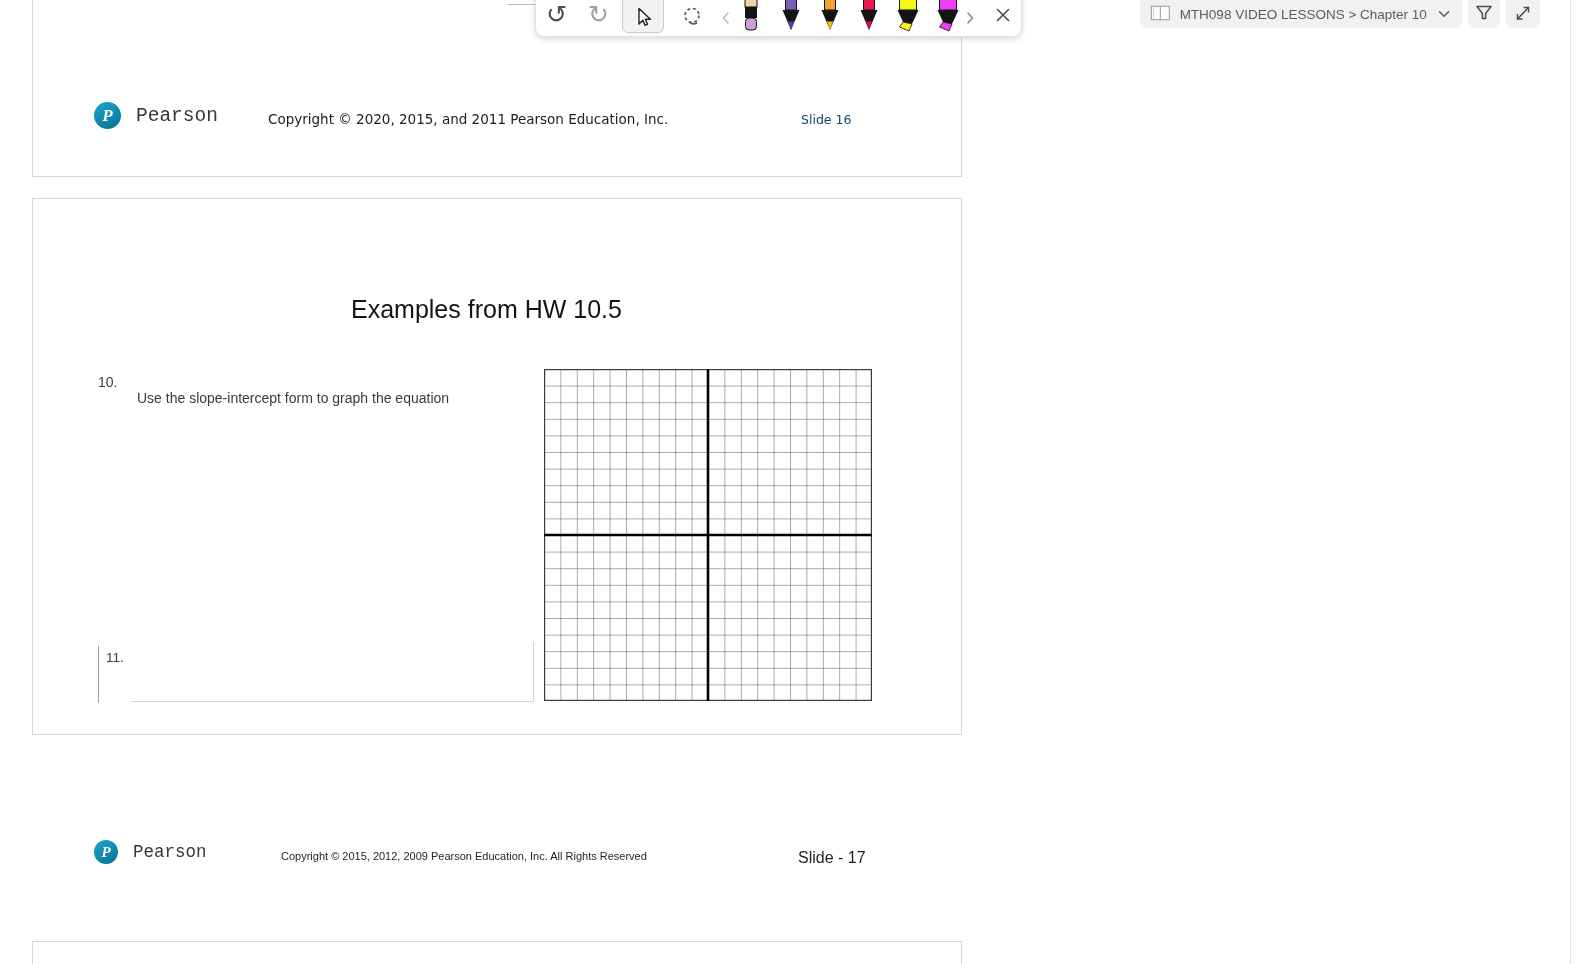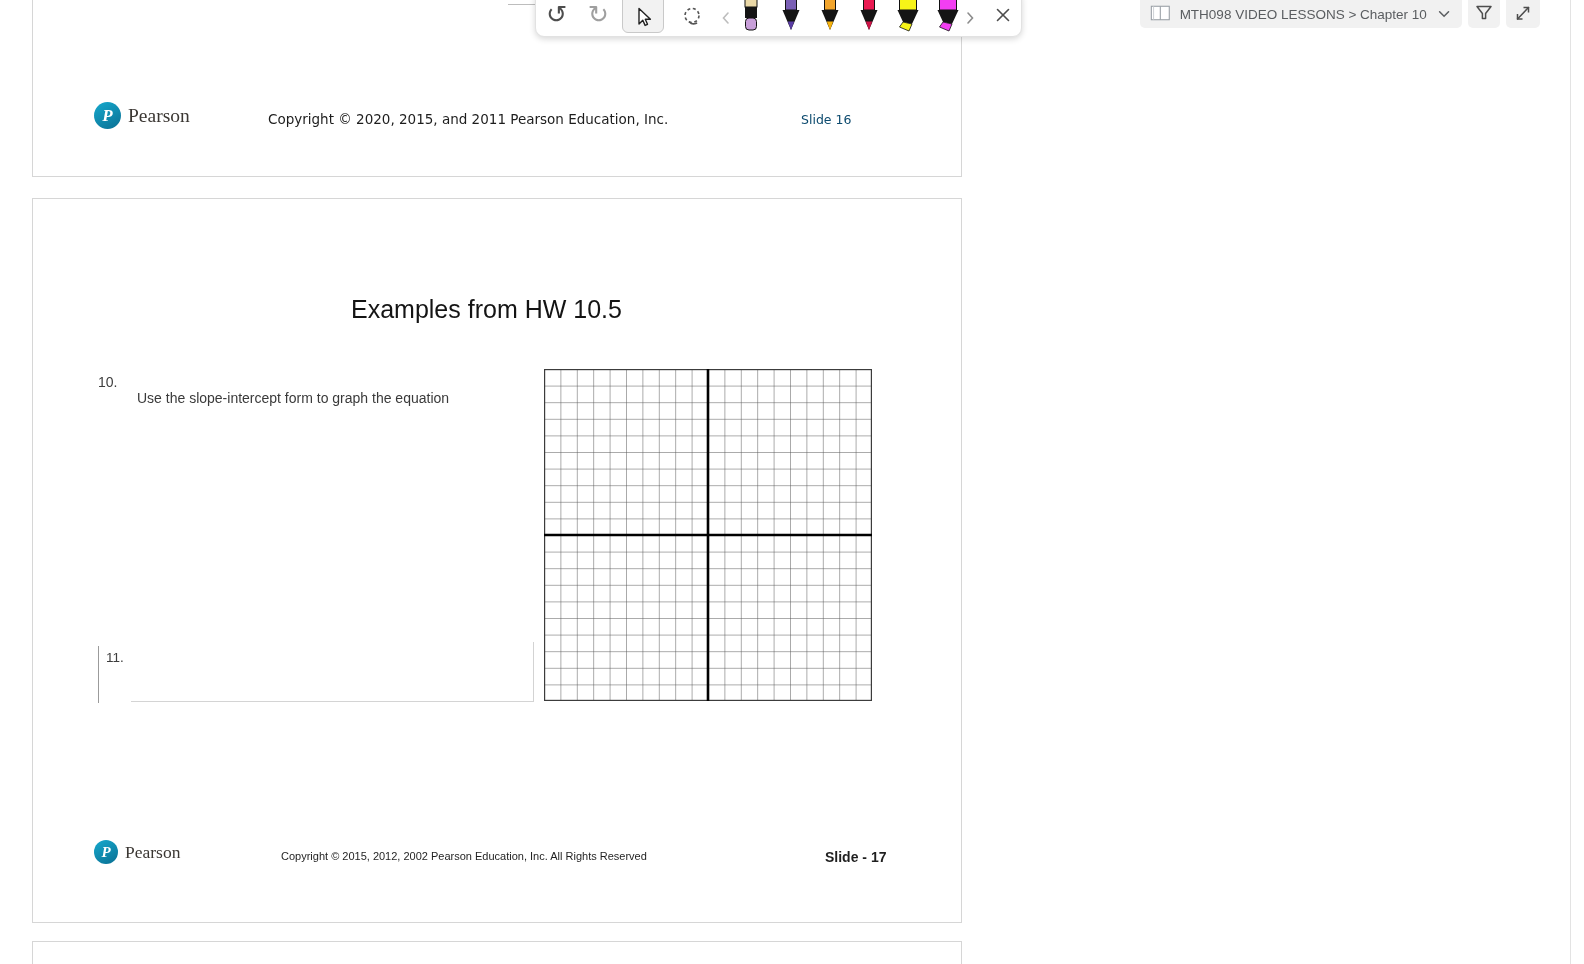--- a/index.html
+++ b/index.html
@@ -5,51 +5,51 @@
   * { margin:0; padding:0; box-sizing:border-box; }
   html,body { background:#fff; }
   #screen {
     position:relative; width:1584px; height:964px; overflow:hidden;
     background:#ffffff; font-family:"Liberation Sans", sans-serif;
   }
 
   
   .card { position:absolute; left:32px; width:930px; background:#fff; border:1px solid #d6d6d6; }
   #card-slide16 { top:-200px; height:377px; }
-  #card-slide17 { top:198px;  height:725px; }
+  #card-slide17 { top:198px;  height:537px; }
   #card-next    { top:941px;  height:120px; }
 
   .artifact-hline { position:absolute; height:1px; background:#bdbdbd; }
   .artifact-vline { position:absolute; width:1px;  background:#9b9b9b; }
   .artifact-vline.light { background:#d3d3d3; }
 
   
   .pearson-logo { position:absolute; display:flex; align-items:center; gap:7px; }
   .pearson-circle {
     border-radius:50%; background:linear-gradient(150deg,#16a9cd 0%,#0a6f93 100%);
     color:#fff; display:flex; align-items:center; justify-content:center;
     font-family:"Liberation Serif", serif; font-style:italic; font-weight:bold;
   }
-  .pearson-word { font-family:Liberation Serif, serif; color:#3b3733; }
+  .pearson-word { font-family:Liberation Mono, monospace; color:#3b3733;margin-left:8px; }
   .logo-lg .pearson-circle { width:27px; height:27px; font-size:17px; }
   .logo-lg .pearson-word   { font-size:19.5px; }
   .logo-sm .pearson-circle { width:24px; height:24px; font-size:15px; }
   .logo-sm .pearson-word   { font-size:17.5px; }
 
   .s16-copyright { position:absolute; left:235px; top:310px; font-family:"DejaVu Sans",sans-serif; font-size:13.5px; color:#1d1d1d; }
   .s16-slidelabel{ position:absolute; left:768px; top:311px; font-family:"DejaVu Sans",sans-serif; font-size:12.5px; color:#0c4a6e; }
 
   .s17-title { position:absolute; left:318px; top:96px; font-size:25px; color:#141414; }
   .q-num  { position:absolute; font-size:14px; color:#3d3d3d; }
   .q-text { position:absolute; font-size:14px; line-height:18.5px; color:#3a3a3a; }
   #q11-row { position:absolute; left:104px; top:452px; height:38px; display:flex; align-items:center; font-size:13.5px; color:#3a3a3a; }
   .frac { display:inline-flex; flex-direction:column; align-items:center; margin:0 2px 0 5px; font-size:13.5px; line-height:15px; color:#3a3a3a; }
   .frac .den { border-top:1px solid #4a4a4a; padding:0 2px; }
   .s17-copyright { position:absolute; left:248px; top:651px; font-size:11px; color:#1f1f1f; }
-  .s17-slidelabel{ position:absolute; left:792px; top:650px; font-size:14px; color:#1f1f1f;font-weight:bold; }
+  .s17-slidelabel{ position:absolute; left:765px; top:650px; font-size:16px; color:#1f1f1f; }
 
   #grid-wrap { position:absolute; left:511px; top:170px; width:328px; height:332px; }
 
   
   #ink-toolbar {
     position:absolute; left:535px; top:-10px; width:487px; height:47px;
     background:#fff; border:1px solid #e2e2e2; border-radius:9px;
     box-shadow:0 2px 6px rgba(0,0,0,0.16); z-index:30;
   }
   .tb-item { position:absolute; }
@@ -125,21 +125,21 @@
 
     <div class="artifact-vline" style="left:65px; top:447px; height:57px;"></div>
     <div class="q-num" style="left:73px; top:451px; font-size:13.5px;">11.</div>
     <div class="artifact-hline" style="left:98px; top:502px; width:403px; background:#d4d4d4;"></div>
     <div class="artifact-vline light" style="left:500px; top:443px; height:60px;"></div>
 
     <div class="pearson-logo logo-sm" style="left:61px; top:641px;">
       <div class="pearson-circle">P</div>
       <div class="pearson-word">Pearson</div>
     </div>
-    <div class="s17-copyright">Copyright © 2015, 2012, 2002 Pearson Education, Inc. All Rights Reserved</div>
+    <div class="s17-copyright">Copyright © 2015, 2012, 2009 Pearson Education, Inc. All Rights Reserved</div>
     <div class="s17-slidelabel">Slide - 17</div>
   </div>
 
   <div class="card" id="card-next"></div>
 
   <div id="ink-toolbar">
     <span class="tb-item tb-glyph" id="tb-undo">↺</span>
     <span class="tb-item tb-glyph" id="tb-redo">↻</span>
 
     <div class="tb-item" id="tb-cursor-btn">

